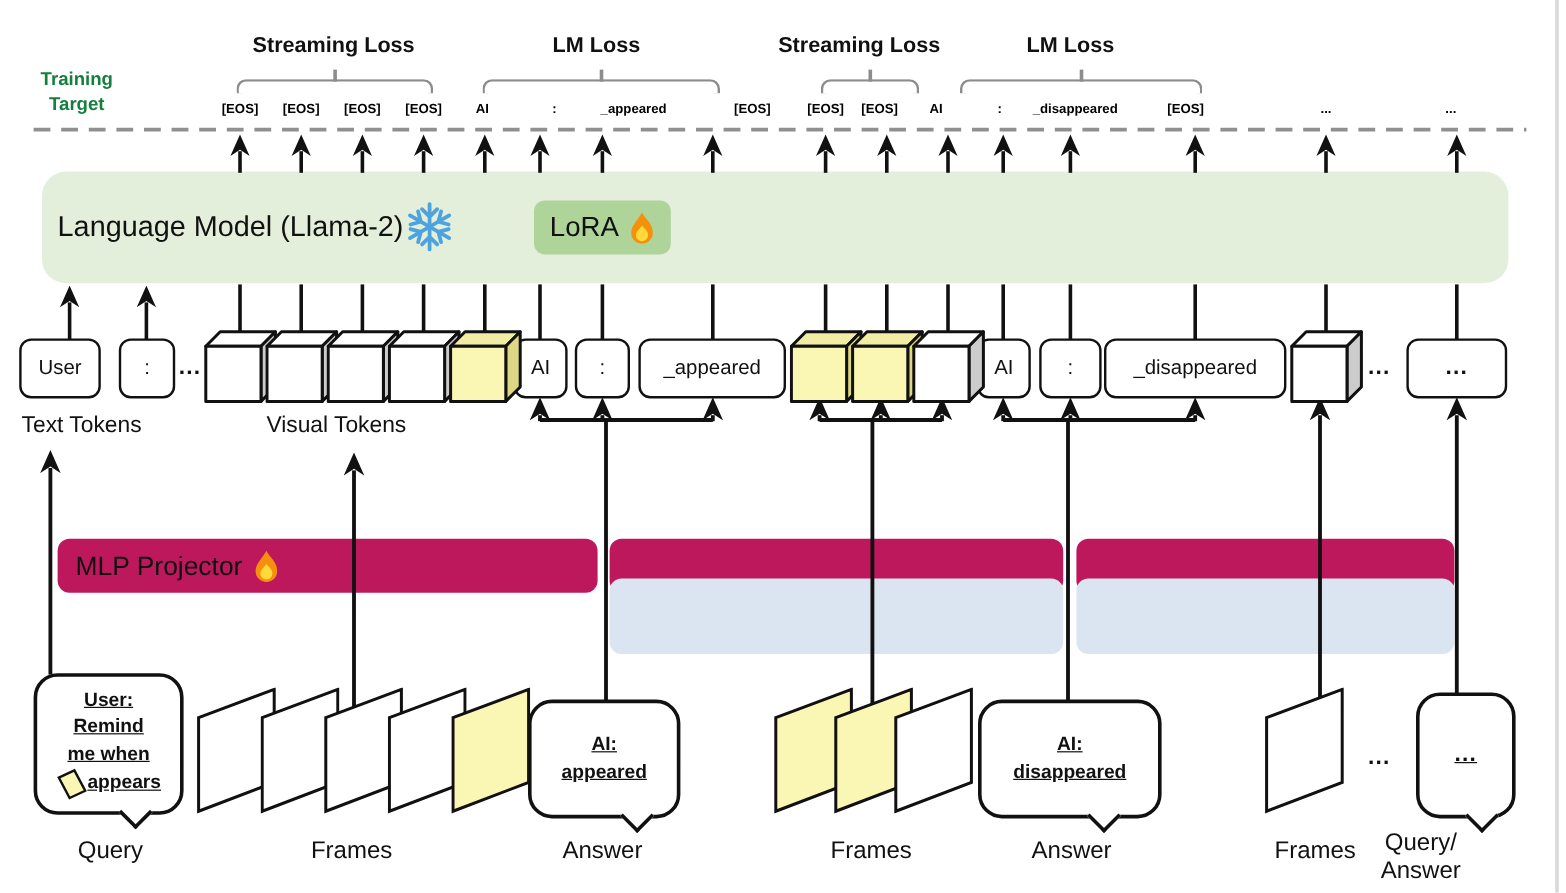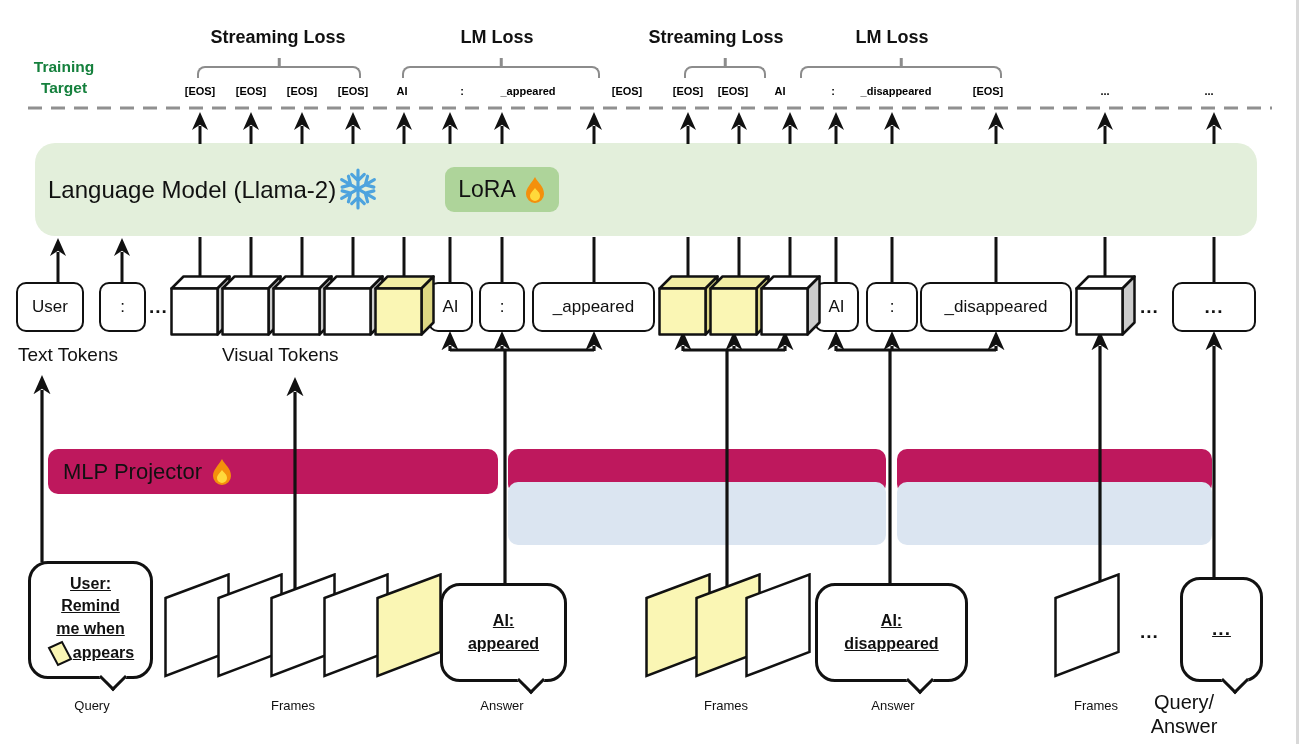--- a/index.html
+++ b/index.html
@@ -49,21 +49,21 @@
   
   .bubble { background:#fff; border:3px solid #111; border-radius:20px;
     display:flex; flex-direction:column; align-items:center; justify-content:center;
     font-weight:bold; font-size:16px; line-height:1.38; box-sizing:border-box;
     text-align:center;text-decoration:underline; }
   .tail { position:absolute; bottom:-11px; width:17px; height:17px; background:#fff;
     border-right:3px solid #111; border-bottom:3px solid #111;
     transform:rotate(45deg); }
   .bline { display:flex; align-items:center; justify-content:center; }
 
-  .bot-label { top:698px; transform:translateX(-50%); font-size:13px;
+  .bot-label { top:698px; transform:translateX(-50%); font-size:20px;
     white-space:nowrap; }
   .qa-label { left:1139px; top:690px; width:90px; text-align:center;
     font-size:20px; line-height:24px; }
 
   .edge-strip { left:1296px; top:0; width:2.5px; height:744px; background:#d9d9d9; }
 </style>
 </head>
 <body>
 
 <div id="canvas">

